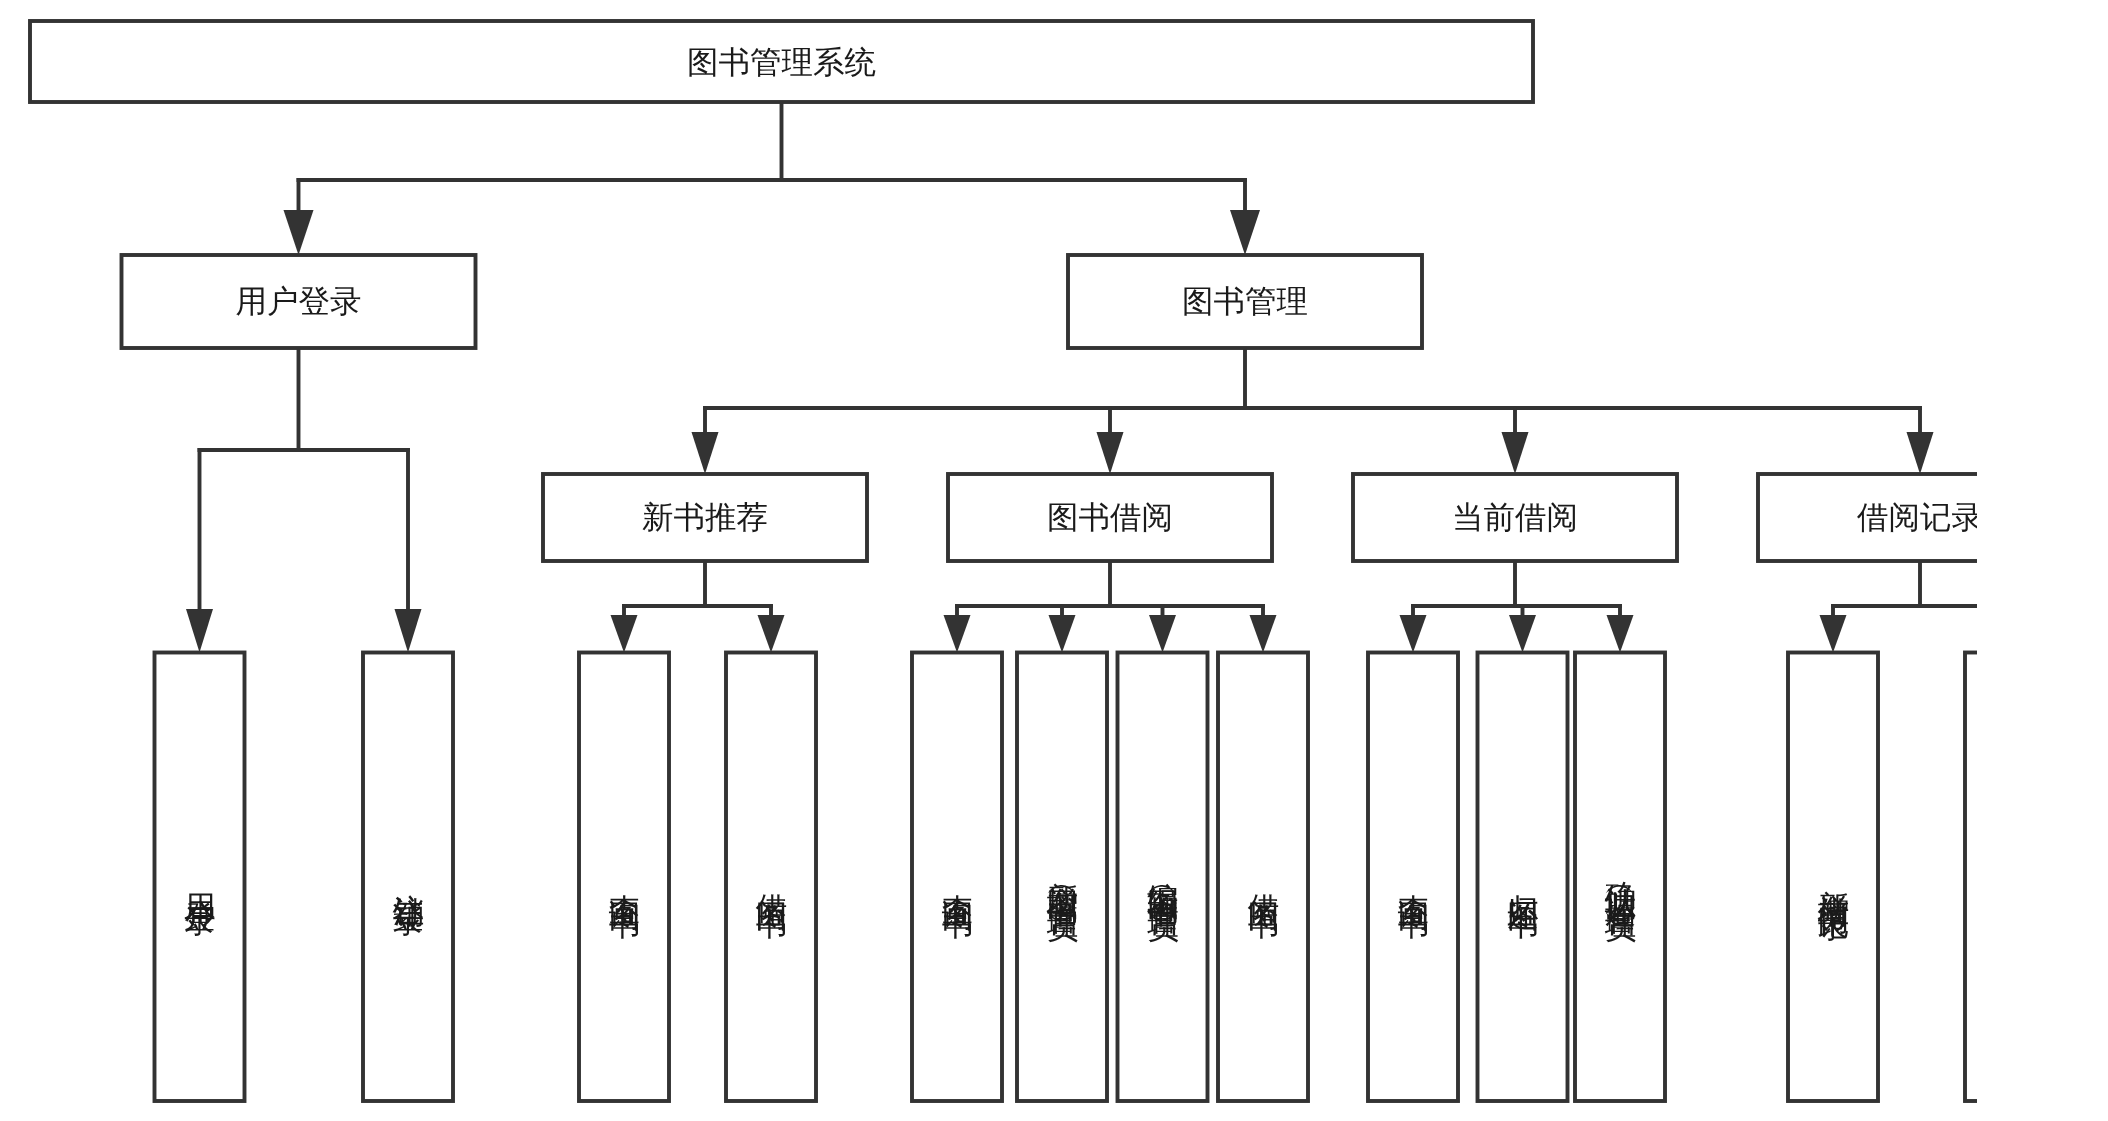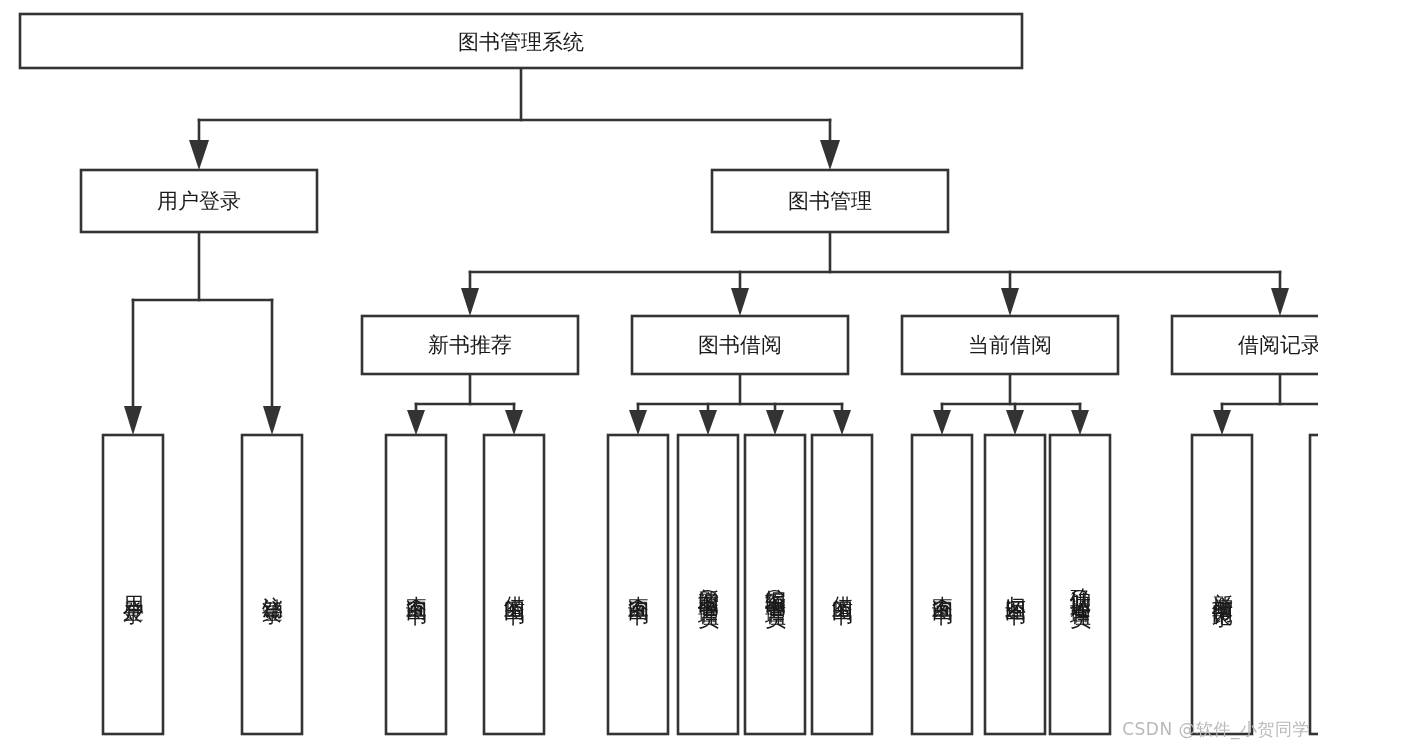--- a/index.html
+++ b/index.html
@@ -223,15 +223,14 @@
   <div class="leaf-label" style="left:912px; top:435px; width:60px; height:299px;">查询图书</div>
 
   <div class="leaf-label" style="left:985px; top:435px; width:60px; height:299px;">归还图书</div>
 
   <div class="leaf-label" style="left:1050px; top:435px; width:60px; height:299px;">确认归还（管理员）</div>
 
   <div class="leaf-label" style="left:1192px; top:435px; width:60px; height:299px;">新增借阅记录</div>
 
   <div class="leaf-label" style="left:1310px; top:435px; width:60px; height:299px;">查询借阅记录</div>
 
-  <div class="watermark">CSDN @软件_小贺同学</div>
 
 </div>
 
 </body></html>

